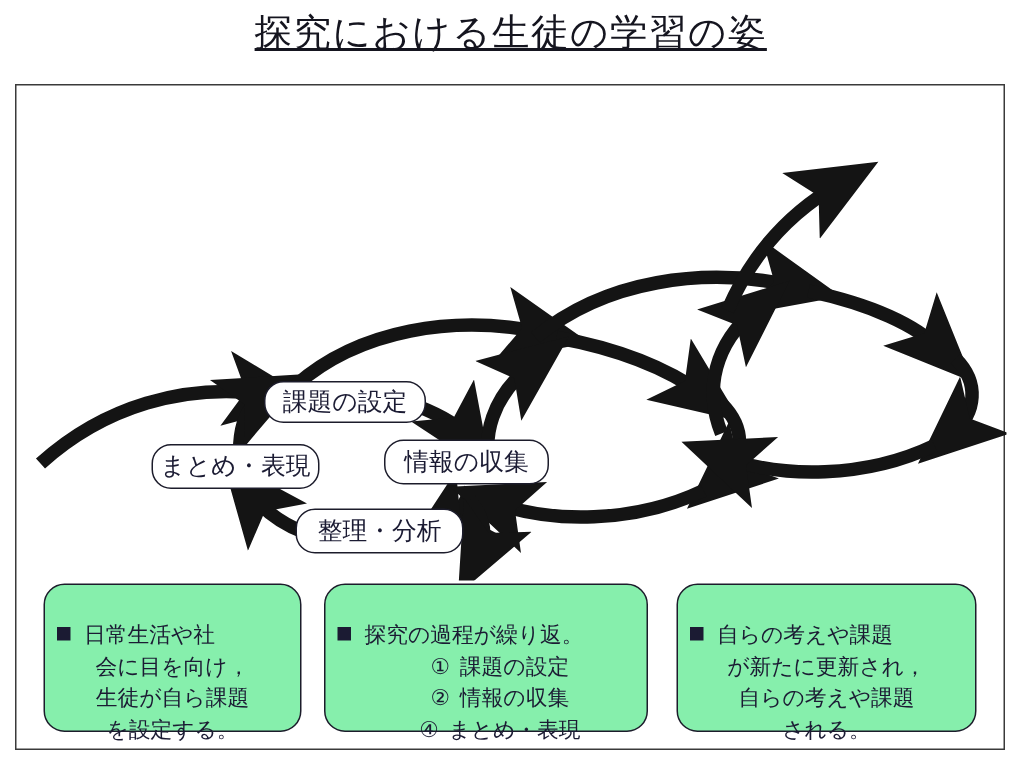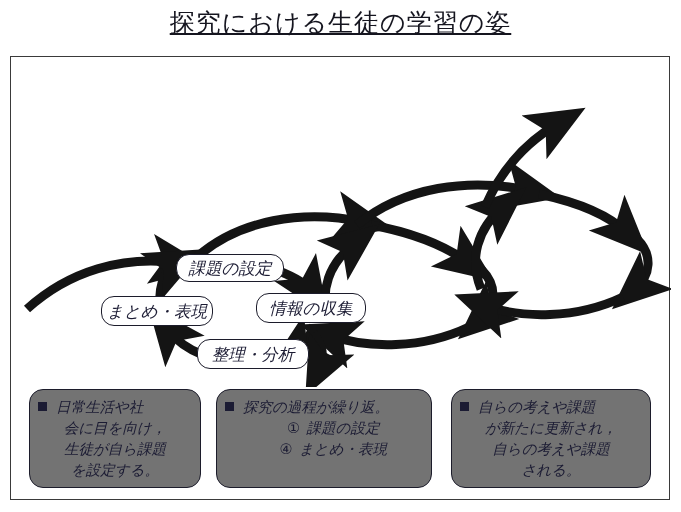--- a/index.html
+++ b/index.html
@@ -23,21 +23,20 @@
     white-space:nowrap;
     text-decoration:underline;
   }
   #outer-frame{
     position:absolute;
     left:10px;top:56px;
     width:660px;height:444px;
     border:1.5px solid #3a3a3a;
     box-sizing:border-box;
     background:#ffffff;
-    font-style:italic;
   }
   #diagram-area{
     position:absolute;
     left:0;top:0;width:660px;height:444px;
   }
   #spiral-svg{
     position:absolute;
     left:0;top:0;
     width:660px;height:330px;
   }
@@ -58,23 +57,23 @@
   }
   #label-kadai{ left:165px; top:197px; width:108px; height:28px; }
   #label-matome{ left:90px;  top:239px; width:112px; height:30px; }
   #label-joho{   left:245px; top:236px; width:110px; height:30px; }
   #label-seiri{  left:186px; top:282px; width:112px; height:30px; }
 
   .note-box{
     position:absolute;
     border:1.6px solid #1c1c2b;
     border-radius:14px;
-    background:#737373;
+    background:#86efac;
     box-sizing:border-box;
-    padding:7px 8px 6px 8px;
+    padding:24px 8px 6px 8px;
     color:#1b1b33;
     font-size:14.5px;
     line-height:21px;
     z-index:4;
   }
   #note-box-1{ left:18px;  top:332px; width:172px; height:99px; }
   #note-box-2{ left:205px; top:332px; width:216px; height:99px; }
   #note-box-3{ left:440px; top:332px; width:200px; height:99px; }
 
   .note-head{
@@ -148,20 +147,21 @@
       <span class="note-head"><span class="bullet-sq"></span><span>日常生活や社</span></span>
       <span class="note-body">会に目を向け，
 生徒が自ら課題
 を設定する。</span>
     </div>
 
     <div class="note-box" id="note-box-2">
       <span class="note-head"><span class="bullet-sq"></span><span>探究の過程が繰り返。</span></span>
       <ul class="num-list">
         <li><span class="num-mark">①</span><span>課題の設定</span></li>
+        <li><span class="num-mark">②</span><span>情報の収集</span></li>
         <li><span class="num-mark">④</span><span>まとめ・表現</span></li>
       </ul>
     </div>
 
     <div class="note-box" id="note-box-3">
       <span class="note-head"><span class="bullet-sq"></span><span>自らの考えや課題</span></span>
       <span class="note-body">が新たに更新され，
 自らの考えや課題
 される。</span>
     </div>

